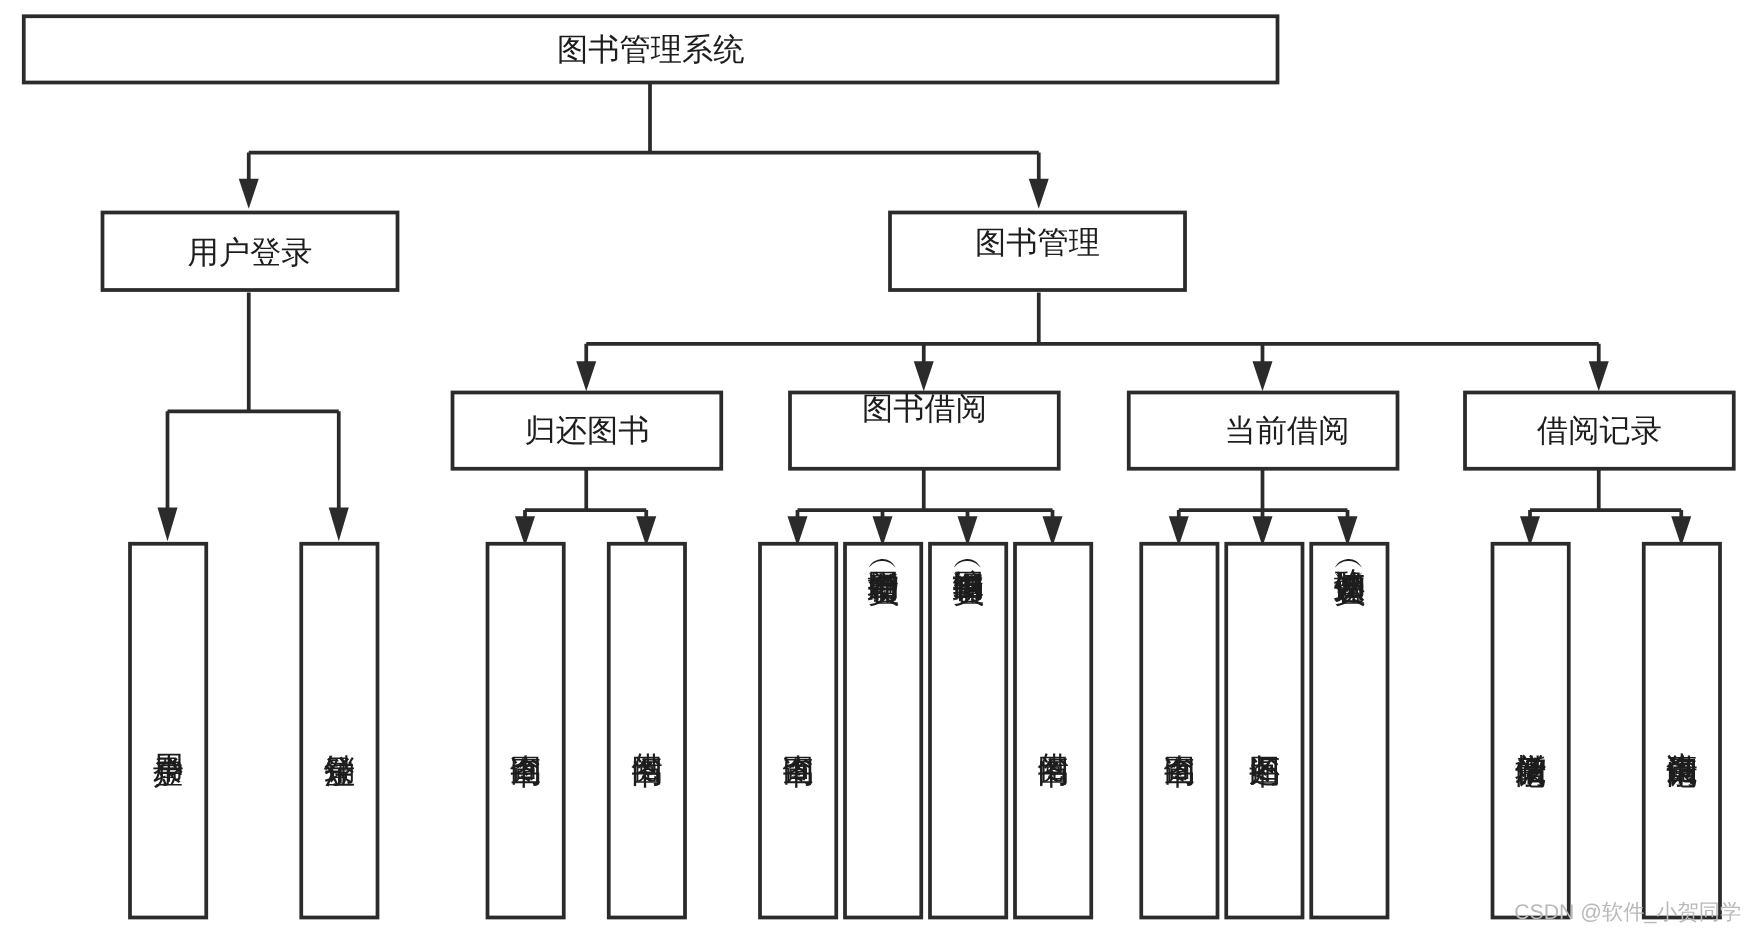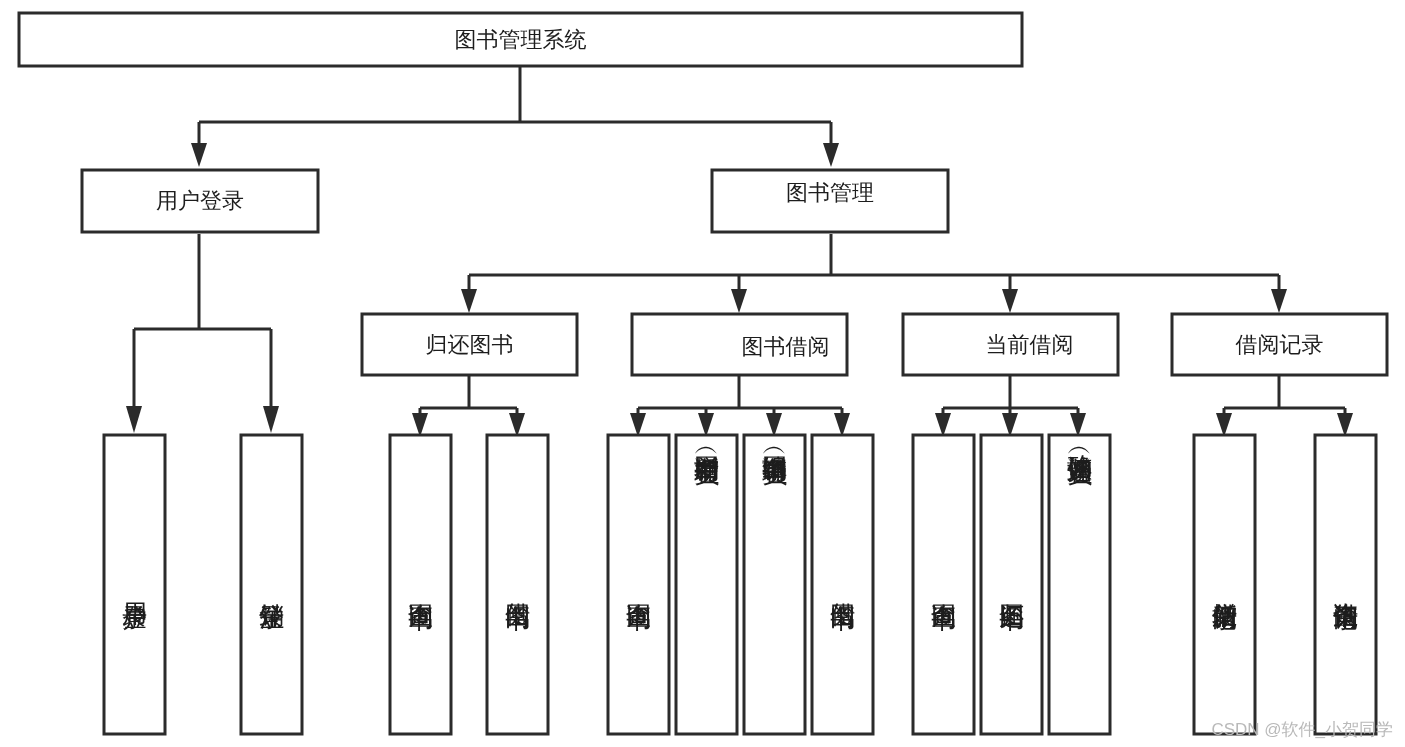--- a/index.html
+++ b/index.html
@@ -68,21 +68,21 @@
     font-family: "DejaVu Sans", "Liberation Sans", sans-serif;
   }
   .htext-wrap {
     position: absolute;
     display: flex;
     align-items: center;
     justify-content: center;
     pointer-events: none;
   }
   .htext {
-    font-size: 22px;
+    font-size: 25px;
     color: #1d1d1d;
     white-space: nowrap;
     font-family: "DejaVu Sans", "Liberation Sans", sans-serif;
   }
 </style>
 </head>
 <body>
 
 <div id="diagram-root">
 
@@ -197,21 +197,21 @@
   <div class="htext-wrap" style="left:82px; top:170px; width:236px; height:62px;">
     <span class="htext">用户登录</span>
   </div>
   <div class="htext-wrap" style="left:712px; top:170px; width:236px; height:46px;align-items:center;">
     <span class="htext">图书管理</span>
   </div>
 
   <div class="htext-wrap" style="left:362px; top:314px; width:215px; height:61px;">
     <span class="htext">归还图书</span>
   </div>
-  <div class="htext-wrap" style="left:632px; top:316px; width:215px; height:61px;padding-left:46px;">
+  <div class="htext-wrap" style="left:632px; top:296px; width:215px; height:61px;">
     <span class="htext">图书借阅</span>
   </div>
   <div class="htext-wrap" style="left:922px; top:314px; width:215px; height:61px;">
     <span class="htext">当前借阅</span>
   </div>
   <div class="htext-wrap" style="left:1172px; top:314px; width:215px; height:61px;">
     <span class="htext">借阅记录</span>
   </div>
 
   <div class="vtext-wrap" style="left:104px; top:435px; width:61px; height:299px;">

